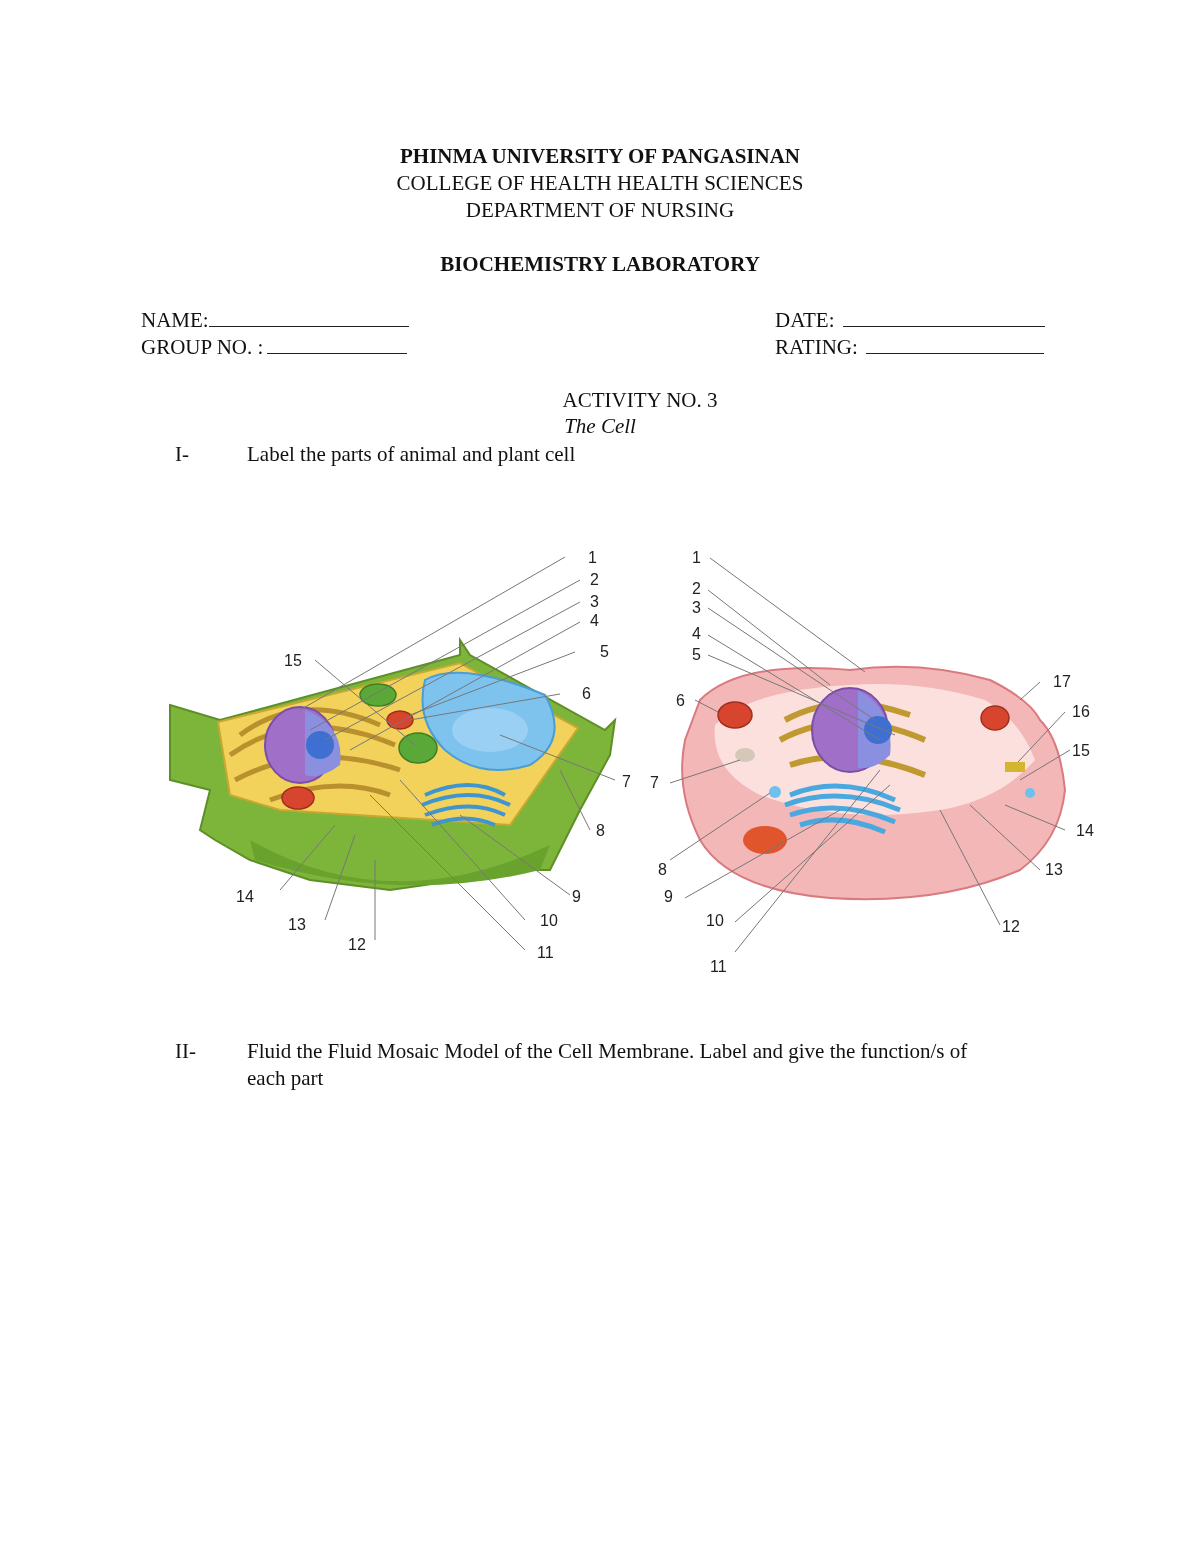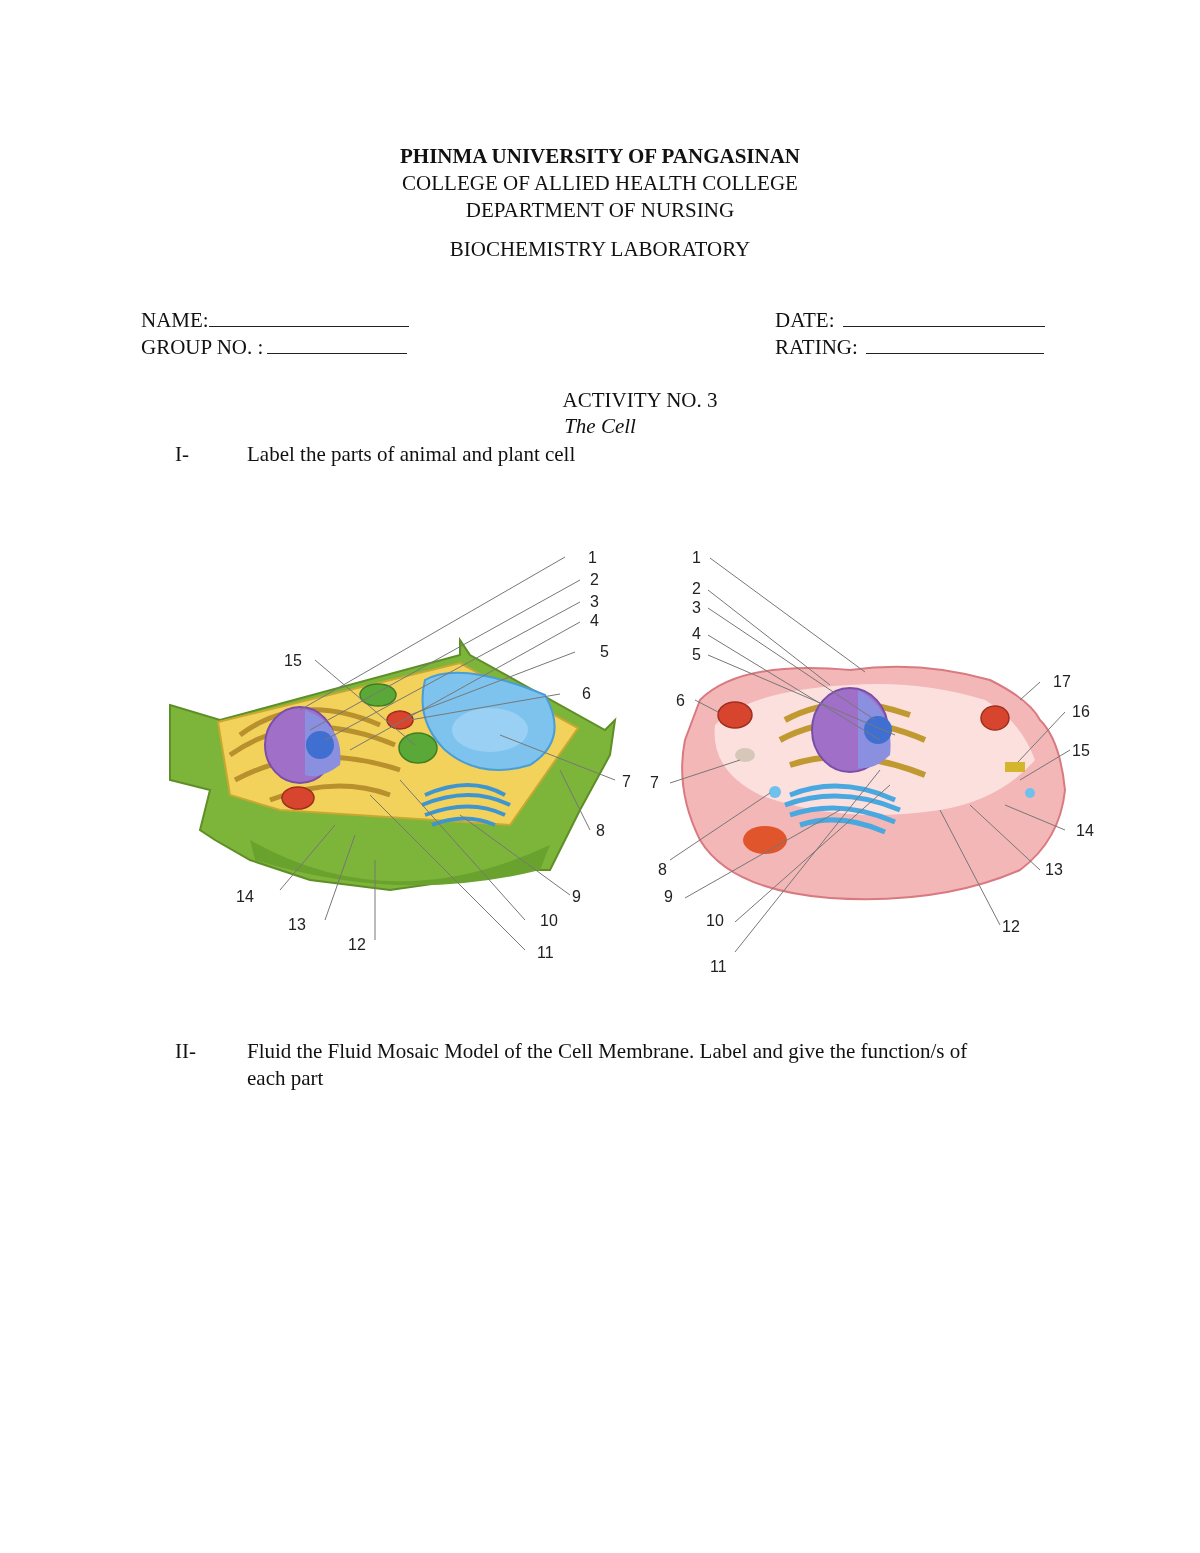--- a/index.html
+++ b/index.html
@@ -10,23 +10,23 @@
   .bold { font-weight:bold; }
   .blank { display:inline-block; border-bottom:1.5px solid #222; height:20px; vertical-align:baseline; }
   .diagram { position:absolute; }
   .lbl { font-family:"Liberation Sans","DejaVu Sans",sans-serif; font-size:16px; fill:#222; }
   .leader { stroke:#777; stroke-width:1; fill:none; }
 </style>
 </head>
 <body>
 
 <div class="t center bold" style="top:143px;">PHINMA UNIVERSITY OF PANGASINAN</div>
-<div class="t center" style="top:170px;">COLLEGE OF ALLIED HEALTH COLLEGE</div>
+<div class="t center" style="top:170px;">COLLEGE OF HEALTH HEALTH SCIENCES</div>
 <div class="t center" style="top:197px;text-align:center;">DEPARTMENT OF NURSING</div>
-<div class="t center" style="top:236px;">BIOCHEMISTRY LABORATORY</div>
+<div class="t center" style="top:251px;font-weight:bold;">BIOCHEMISTRY LABORATORY</div>
 
 <div class="t" style="left:141px; top:306px;">
   <span>NAME:</span><span class="blank" style="width:200px;"></span>
 </div>
 <div class="t" style="left:141px; top:333px;">
   <span>GROUP NO. :</span><span class="blank" style="width:140px; margin-left:4px;"></span>
 </div>
 <div class="t" style="left:775px; top:306px;">
   <span>DATE:</span><span class="blank" style="width:202px; margin-left:8px;"></span>
 </div>

